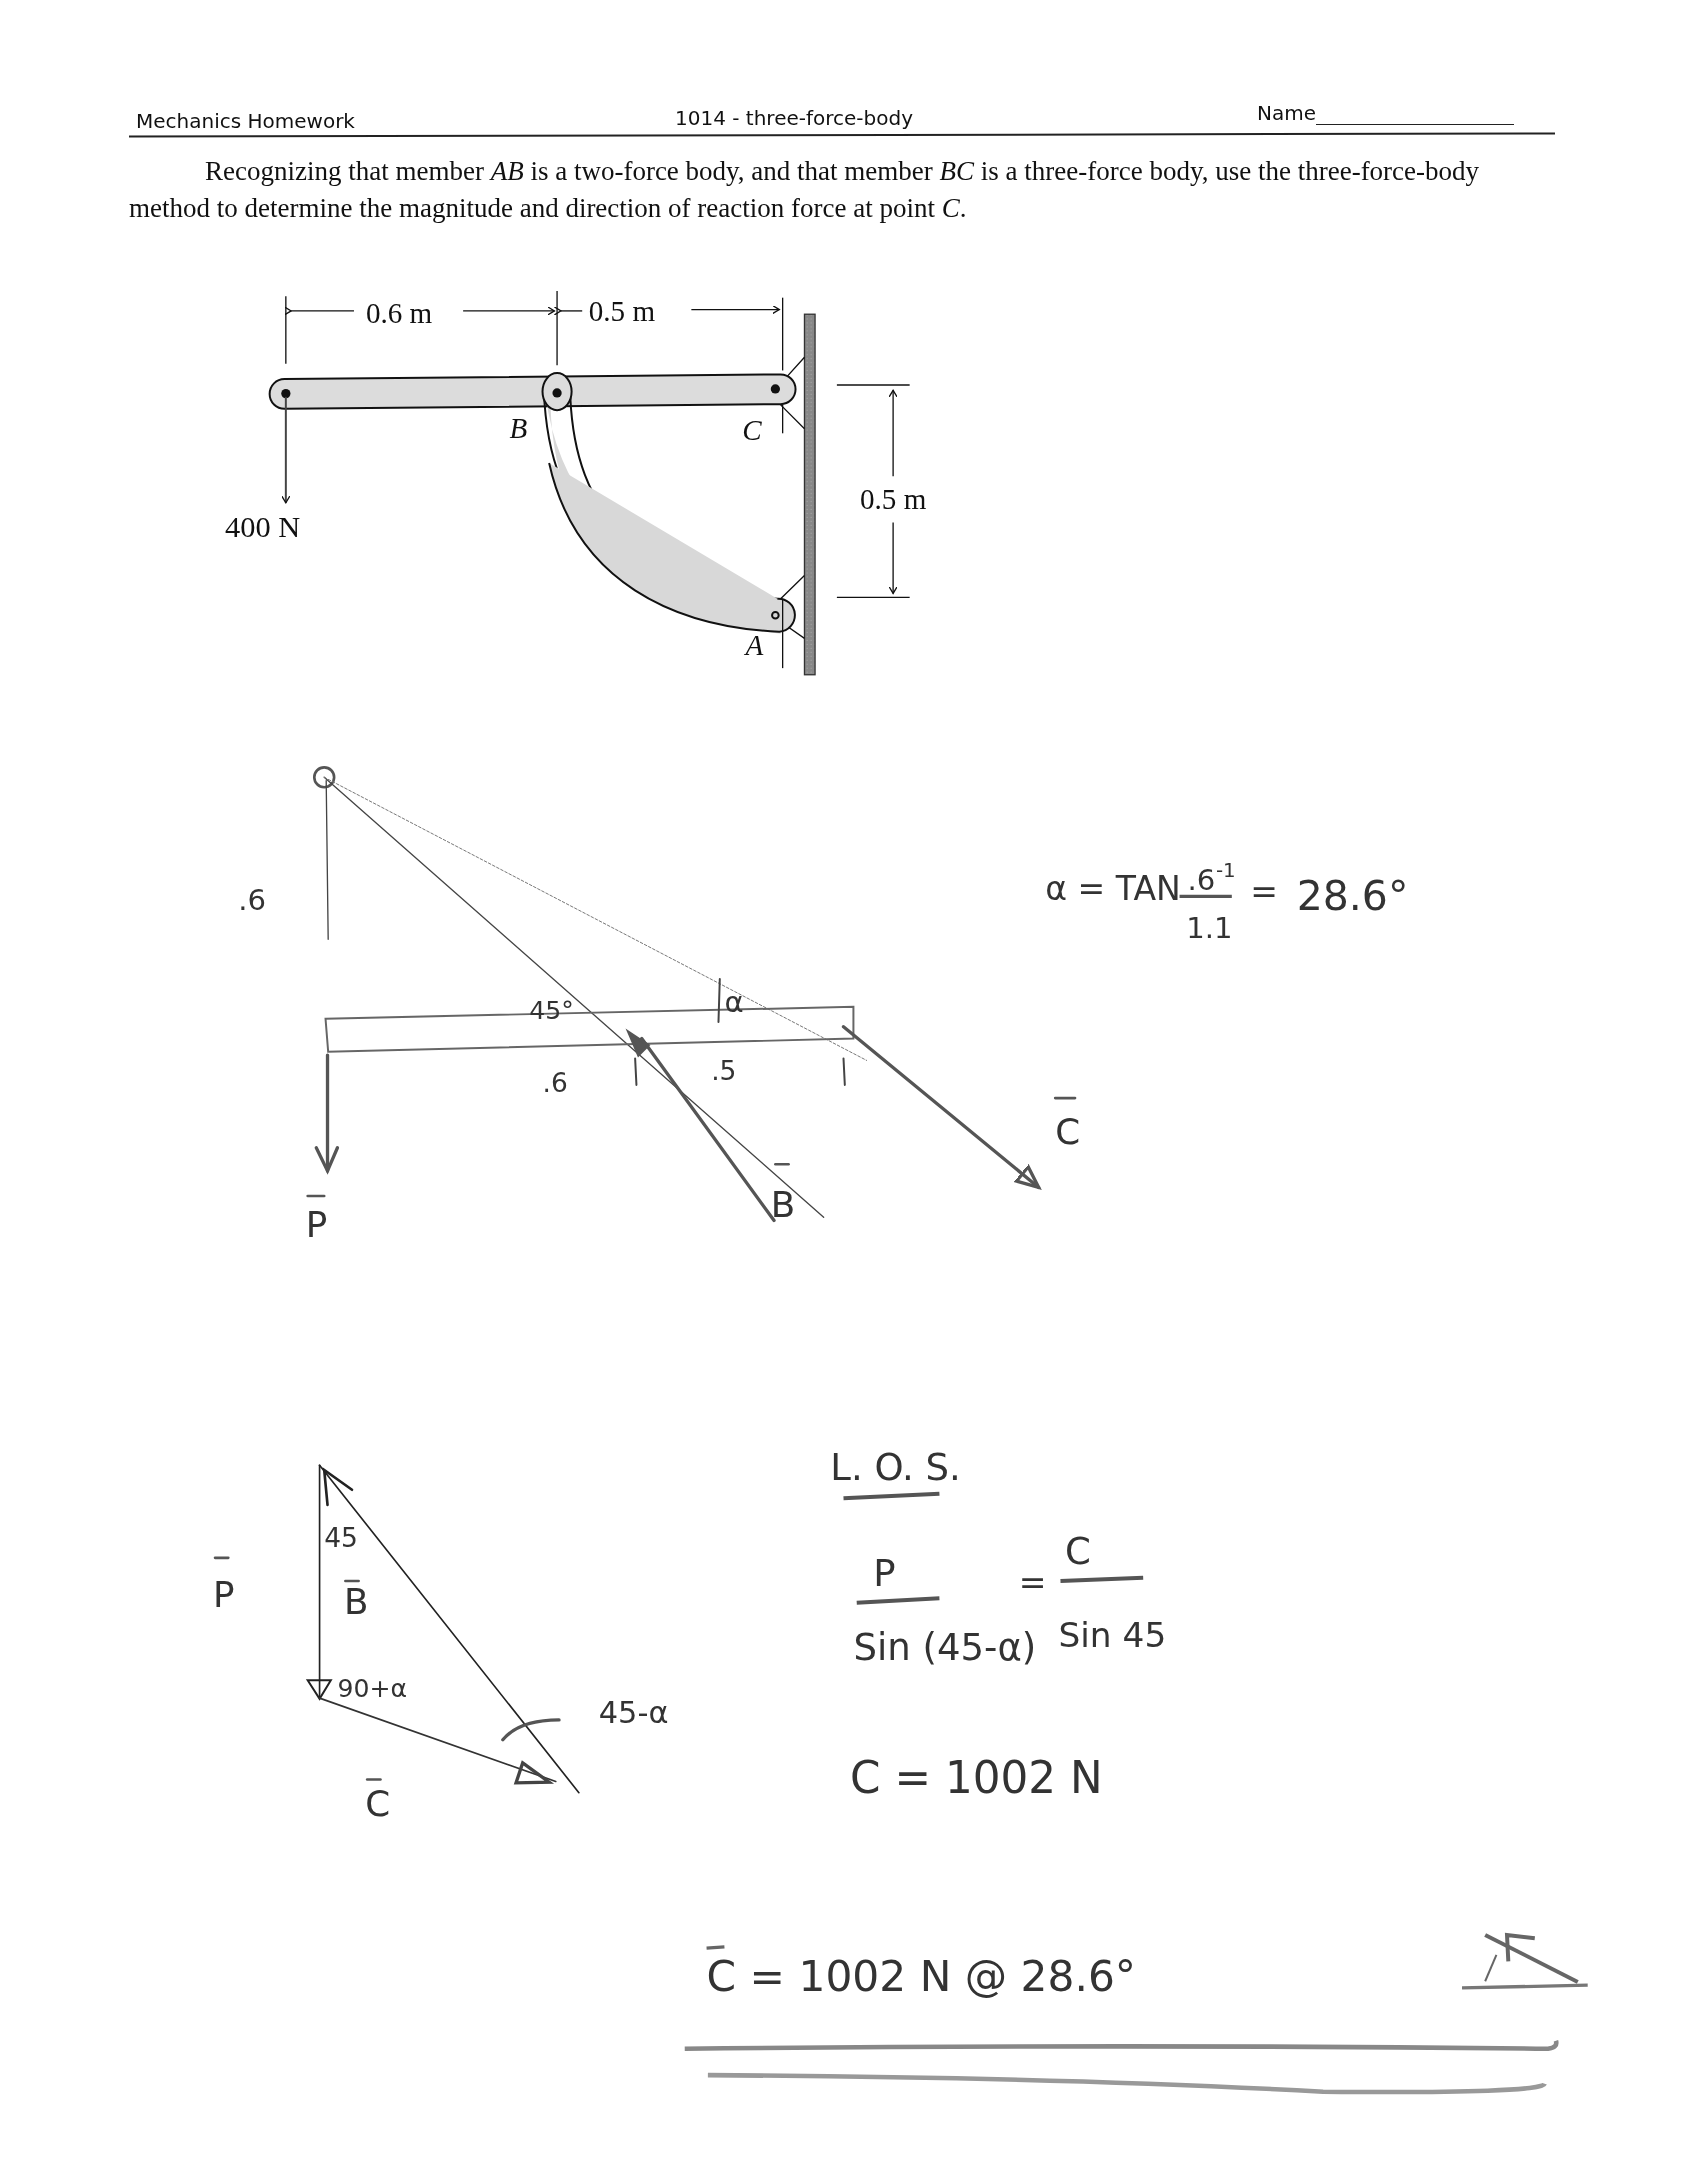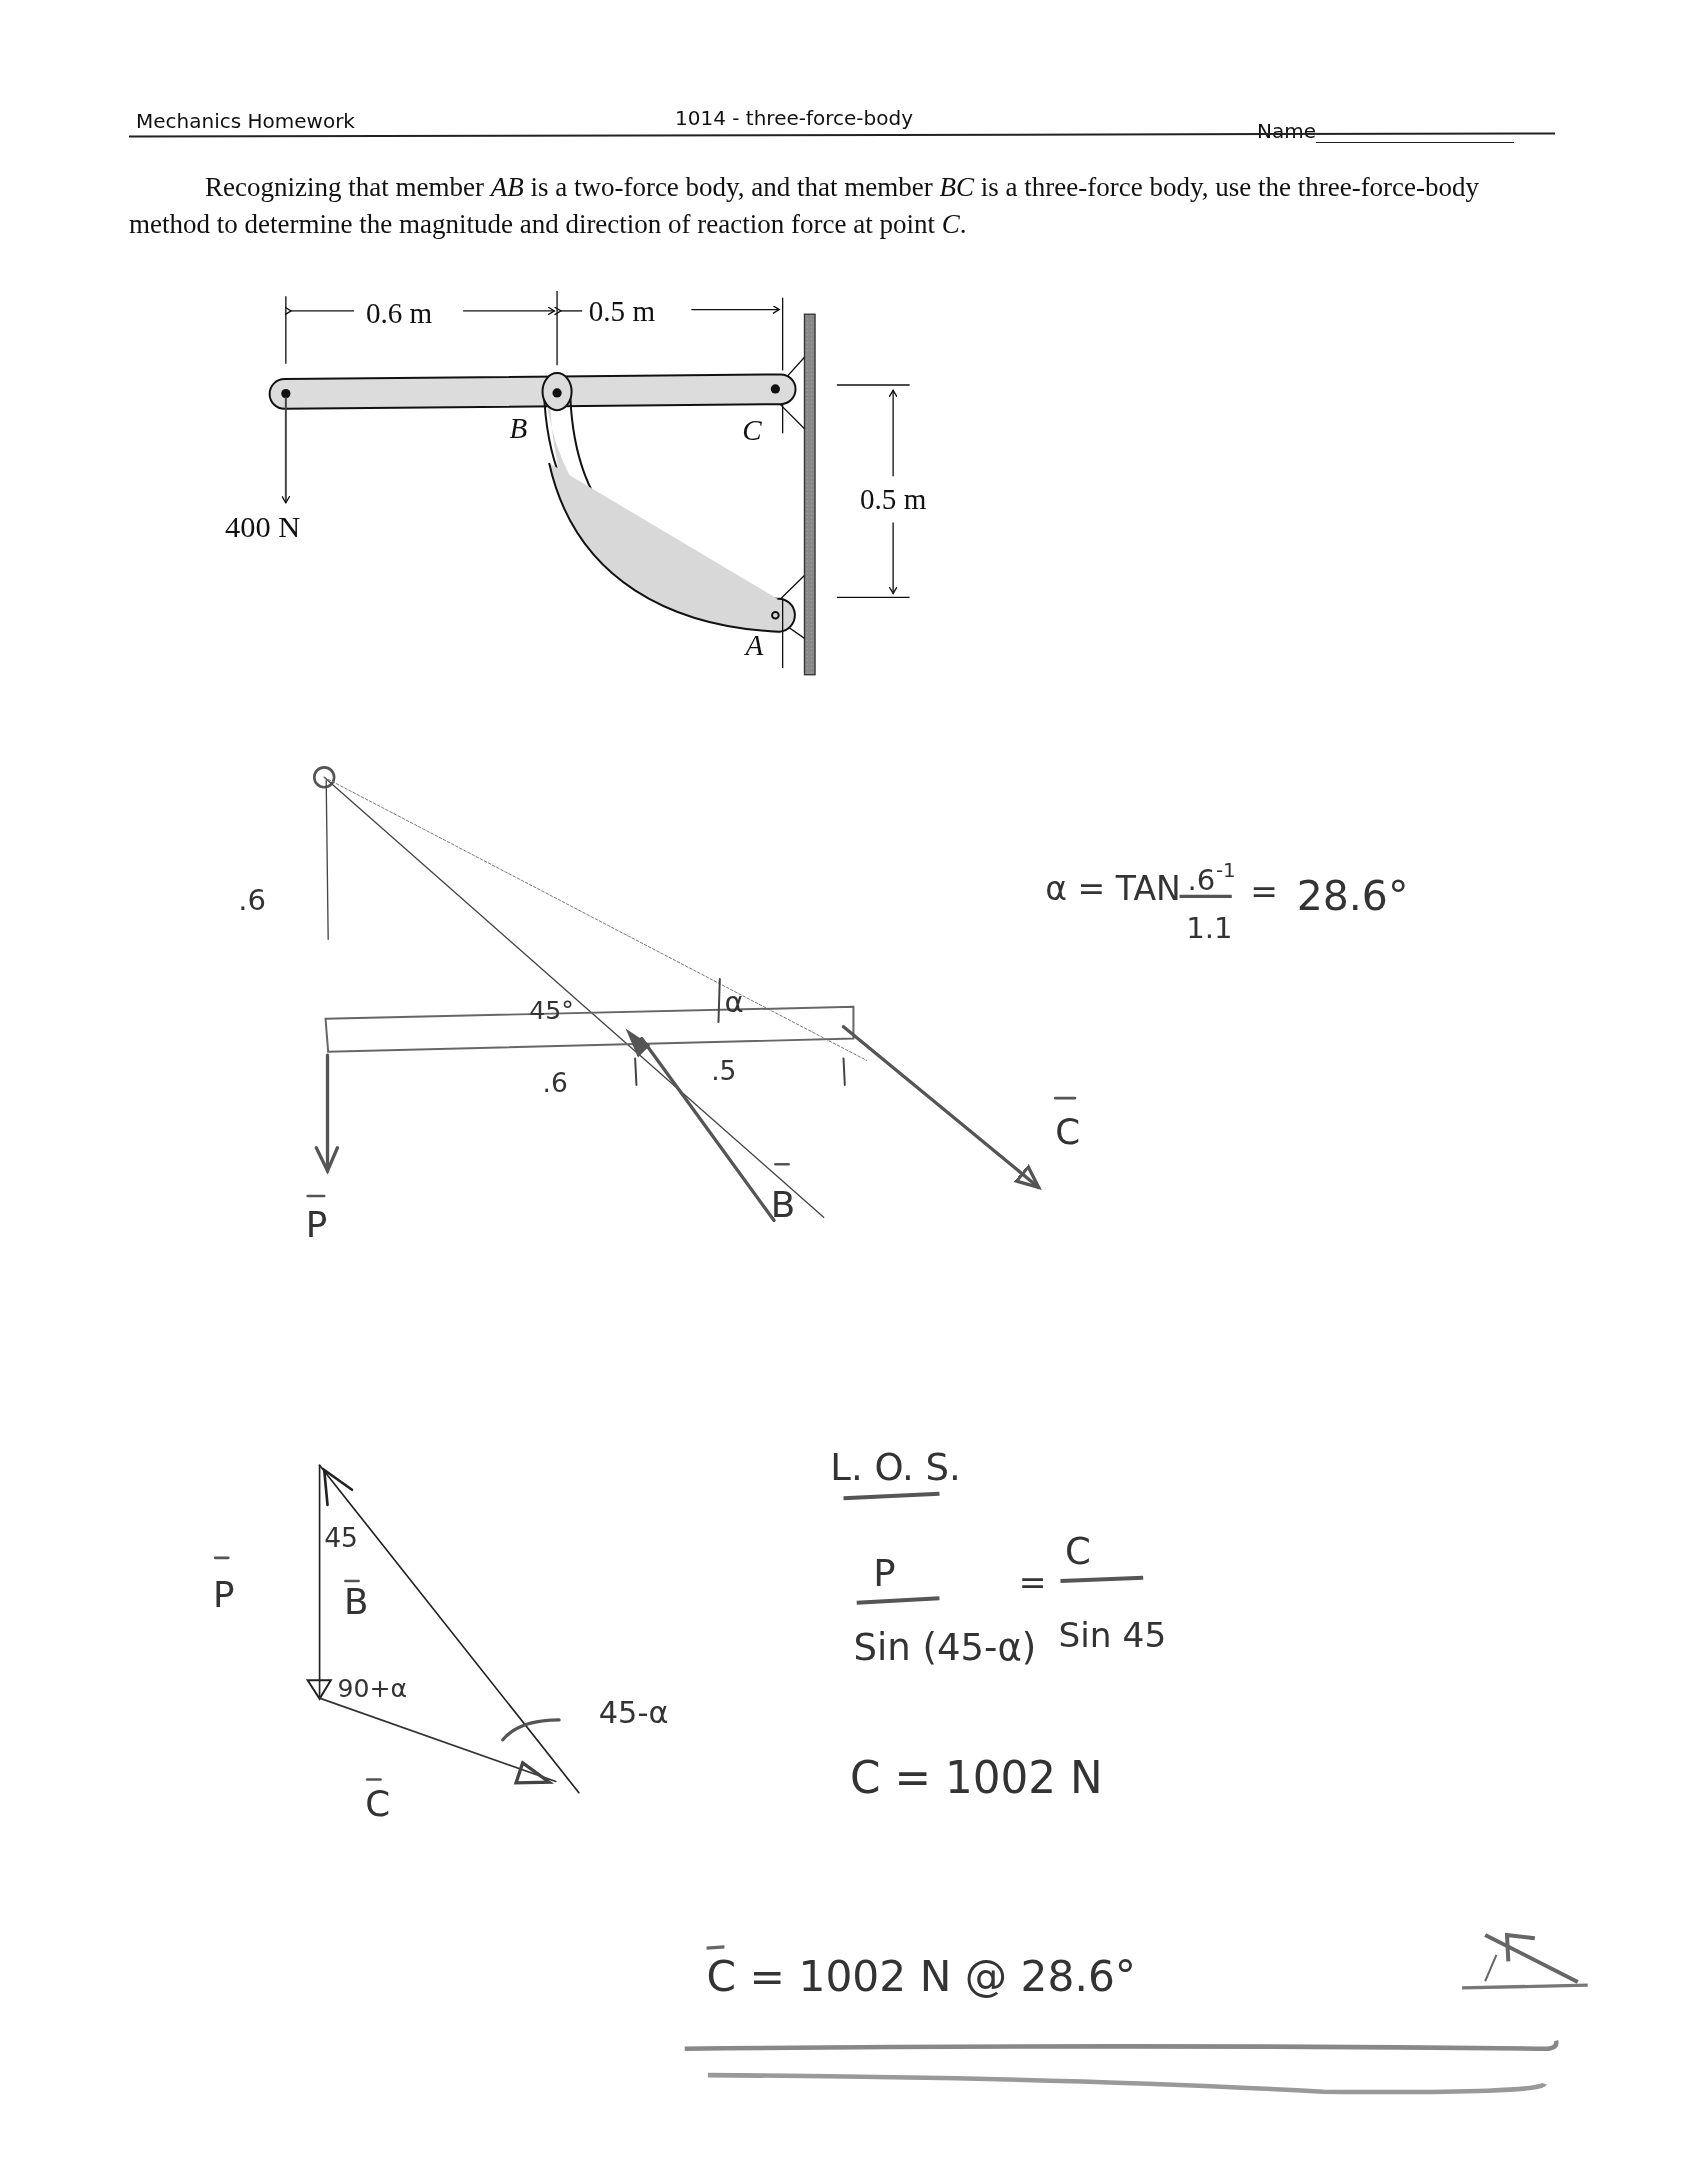--- a/index.html
+++ b/index.html
@@ -1,23 +1,23 @@
 <!DOCTYPE html>
 <html style="font-size:10.6px"><head>
   <meta charset="utf-8">
   <style>
     html, body { margin: 0; padding: 0; background: #ffffff; }
     body { width: 1687px; height: 2183px; position: relative; overflow: hidden; }
     .header { position: absolute; left: 126px; top: 99px; width: 1429px; height: 40px; font-family: "DejaVu Sans", sans-serif; font-size: 20px; color: #111; text-decoration: underline; }
     .header .left { position: absolute; left: 10px; top: 10px; }
     .header .center { position: absolute; left: 549px; top: 6.6px; text-align: right; }
-    .header .right { position: absolute; left: 1131px; top: 20px; }
+    .header .right { position: absolute; left: 1131px; top: 2px; }
     .header .name-line { display: inline-block; width: 198px; border-bottom: 1.3px solid #222; height: 17px; vertical-align: bottom; }
     .header-rule { position: absolute; left: 129px; top: 134px; width: 1426px; height: 2px; background: #222; transform: rotate(-0.12deg); }
-    .problem { position: absolute; left: 129px; top: 169px; width: 1416px; font-family: "Liberation Serif", serif; font-size: 27px; line-height: 37px; color: #111; text-indent: 76px; }
+    .problem { position: absolute; left: 129px; top: 153px; width: 1416px; font-family: "Liberation Serif", serif; font-size: 27px; line-height: 37px; color: #111; text-indent: 76px; }
     .problem i { font-style: italic; }
     svg { position: absolute; left: 0; top: 0; }
     .hand { font-family: "DejaVu Sans", sans-serif; fill: #333; }
     .serif { font-family: "Liberation Serif", serif; fill: #111; }
   </style>
 </head>
 <body>
 
 <div class="header">
   <span class="left">Mechanics Homework</span>

